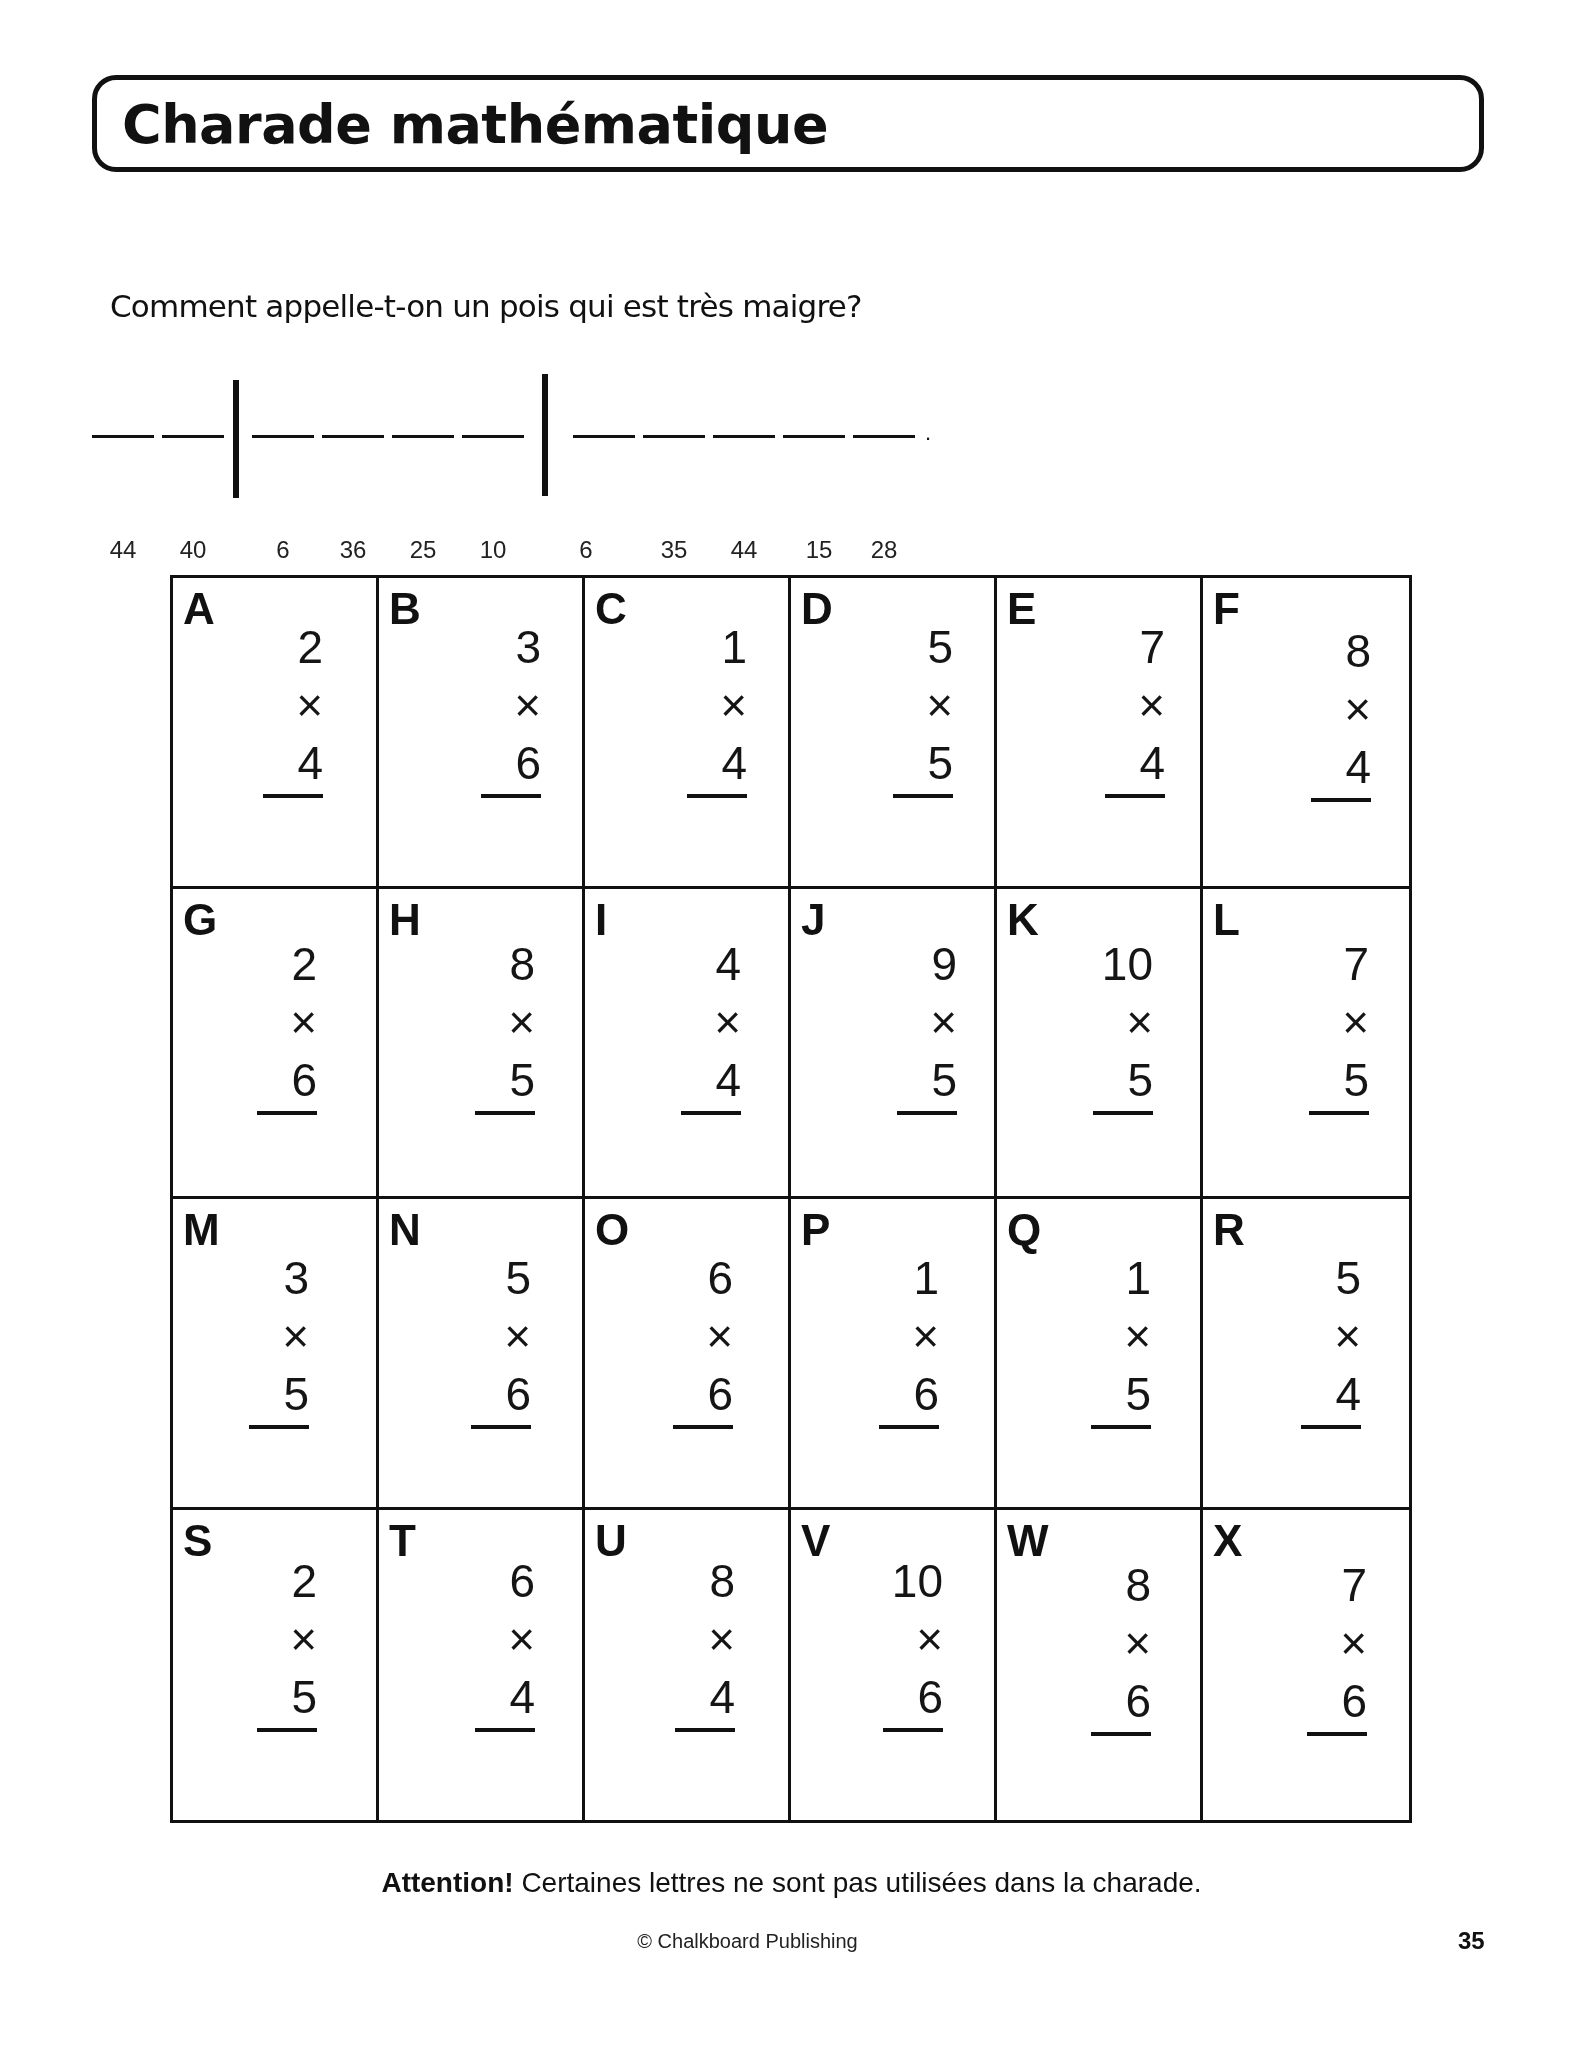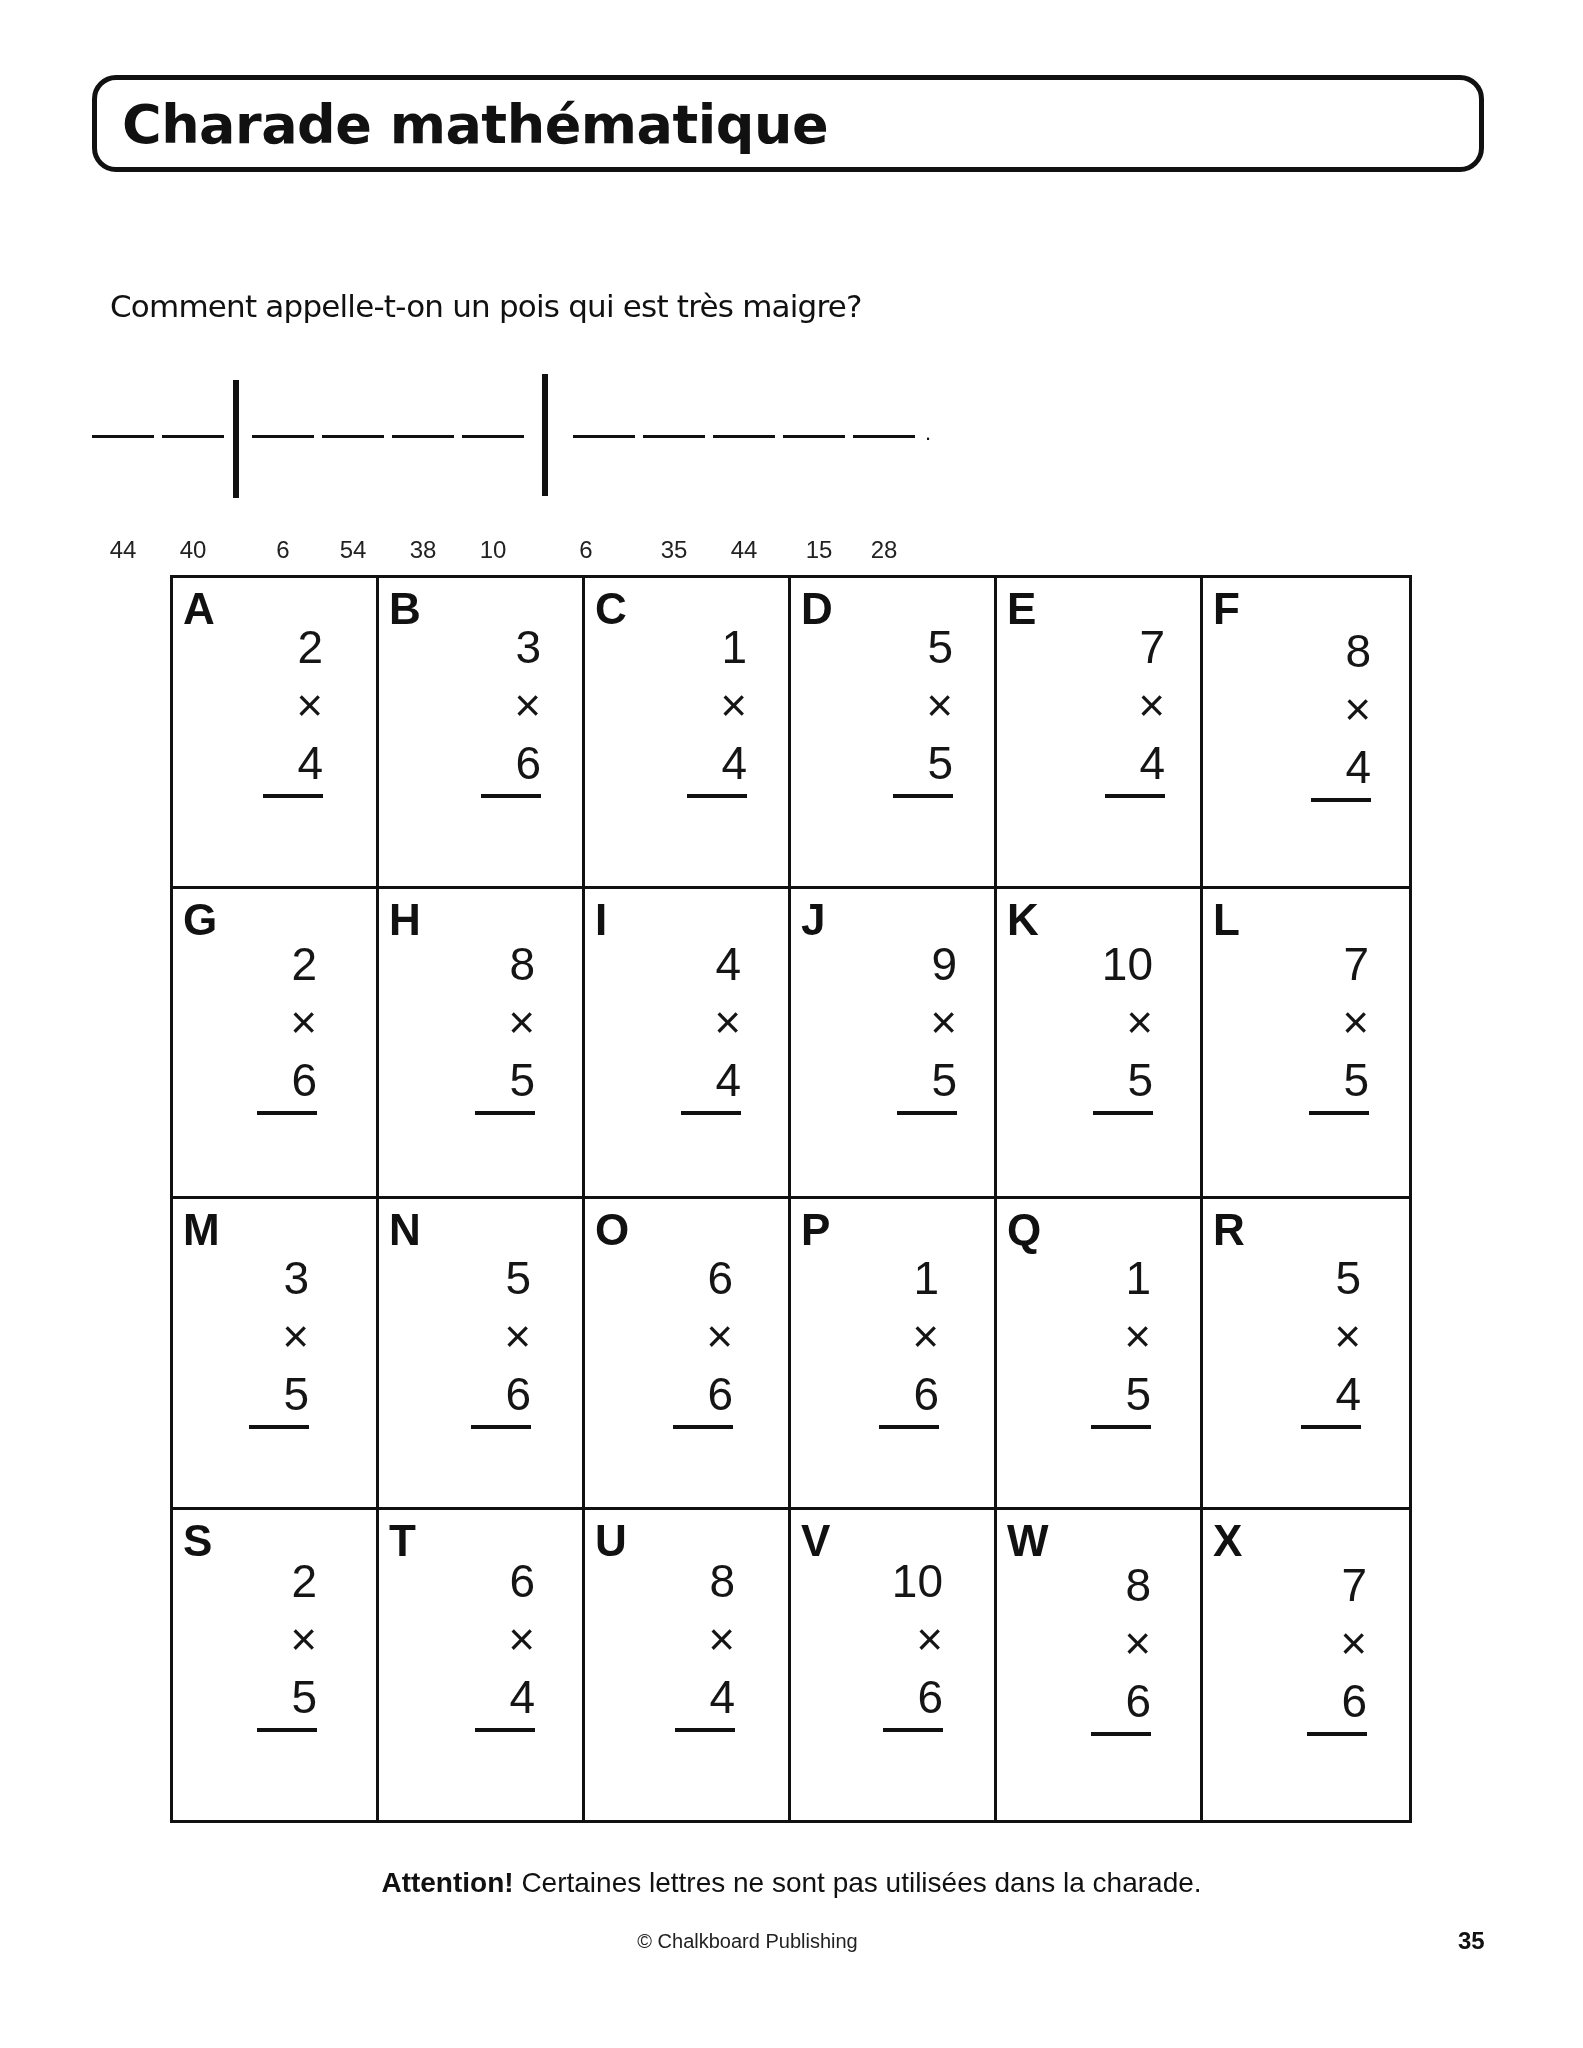--- a/index.html
+++ b/index.html
@@ -193,25 +193,25 @@
   </div>
 
   <div class="word-sep" style="left:233px; top:20px; height:118px"></div>
 
   <div class="blank" style="left:252px">
     <div class="blank-line"></div>
     <div class="blank-num">6</div>
   </div>
   <div class="blank" style="left:322px">
     <div class="blank-line"></div>
-    <div class="blank-num">54</div>
+    <div class="blank-num">36</div>
   </div>
   <div class="blank" style="left:392px">
     <div class="blank-line"></div>
-    <div class="blank-num">38</div>
+    <div class="blank-num">25</div>
   </div>
   <div class="blank" style="left:462px">
     <div class="blank-line"></div>
     <div class="blank-num">10</div>
   </div>
 
   <div class="word-sep" style="left:542px; top:14px; height:122px"></div>
 
   <div class="blank" style="left:573px">
     <div class="blank-line"></div>

